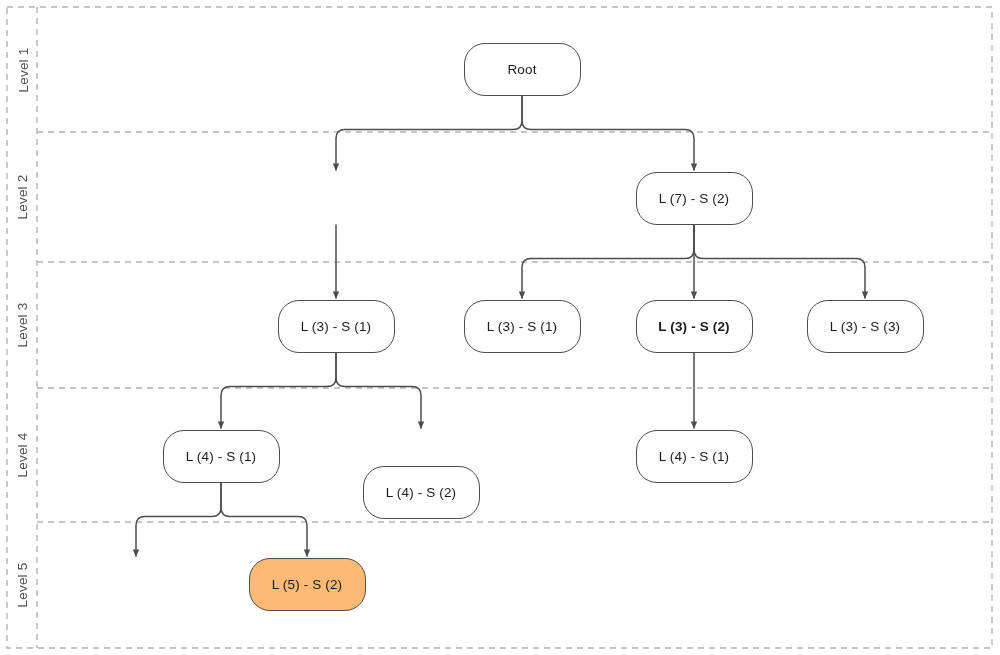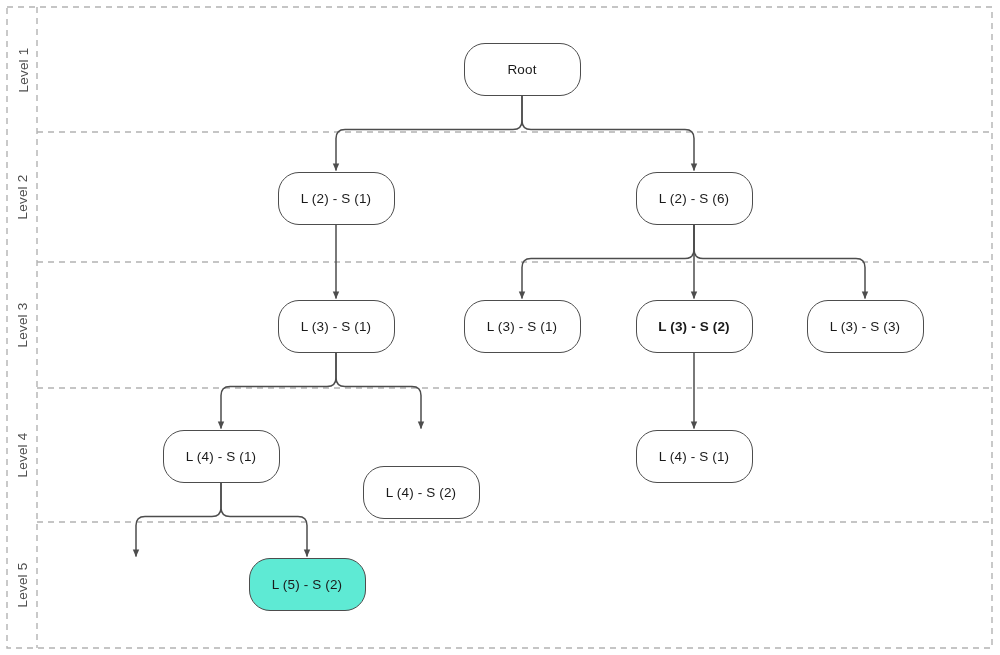--- a/index.html
+++ b/index.html
@@ -97,25 +97,24 @@
       </g>
   </svg>
 
   <div id="node-layer">
       <div class="lane-label" style="width: 125px; height: 30px; left: -40.5px; top: 54.5px; color: rgb(77, 77, 77);">Level 1</div>
       <div class="lane-label" style="width: 130px; height: 30px; left: -43px; top: 182px; color: rgb(77, 77, 77);">Level 2</div>
       <div class="lane-label" style="width: 126px; height: 30px; left: -41px; top: 310px; color: rgb(77, 77, 77);">Level 3</div>
       <div class="lane-label" style="width: 134px; height: 30px; left: -45px; top: 440px; color: rgb(77, 77, 77);">Level 4</div>
       <div class="lane-label" style="width: 126px; height: 30px; left: -41px; top: 570px; color: rgb(77, 77, 77);">Level 5</div>
       <div class="node" style="left: 463.5px; top: 42.5px; width: 117px; height: 53px; border-color: rgb(77, 77, 77); background: rgb(255, 255, 255); color: rgb(26, 26, 26);">Root</div>
-      <div class="node" style="left: 277.5px; top: 171.5px; width: 117px; height: 53px; border-color: rgb(77, 77, 77); background: rgb(255, 255, 255); color: rgb(26, 26, 26);">L (2) - S (1)</div>
-      <div class="node" style="left: 635.5px; top: 171.5px; width: 117px; height: 53px; border-color: rgb(77, 77, 77); background: rgb(255, 255, 255); color: rgb(26, 26, 26);">L (2) - S (6)</div>
+      <div class="node" style="left: 635.5px; top: 171.5px; width: 117px; height: 53px; border-color: rgb(77, 77, 77); background: rgb(255, 255, 255); color: rgb(26, 26, 26);">L (7) - S (2)</div>
       <div class="node" style="left: 277.5px; top: 299.5px; width: 117px; height: 53px; border-color: rgb(77, 77, 77); background: rgb(255, 255, 255); color: rgb(26, 26, 26);">L (3) - S (1)</div>
       <div class="node" style="left: 463.5px; top: 299.5px; width: 117px; height: 53px; border-color: rgb(77, 77, 77); background: rgb(255, 255, 255); color: rgb(26, 26, 26);">L (3) - S (1)</div>
       <div class="node" style="left: 635.5px; top: 299.5px; width: 117px; height: 53px; border-color: rgb(77, 77, 77); background: rgb(255, 255, 255); color: rgb(26, 26, 26); font-weight: bold;">L (3) - S (2)</div>
       <div class="node" style="left: 806.5px; top: 299.5px; width: 117px; height: 53px; border-color: rgb(77, 77, 77); background: rgb(255, 255, 255); color: rgb(26, 26, 26); text-align: center;">L (3) - S (3)</div>
       <div class="node" style="left: 162.5px; top: 429.5px; width: 117px; height: 53px; border-color: rgb(77, 77, 77); background: rgb(255, 255, 255); color: rgb(26, 26, 26);">L (4) - S (1)</div>
       <div class="node" style="left: 362.5px; top: 429.5px; width: 117px; height: 53px; border-color: rgb(77, 77, 77); background: rgb(255, 255, 255); color: rgb(26, 26, 26); margin-top: 36px;">L (4) - S (2)</div>
       <div class="node" style="left: 635.5px; top: 429.5px; width: 117px; height: 53px; border-color: rgb(77, 77, 77); background: rgb(255, 255, 255); color: rgb(26, 26, 26);">L (4) - S (1)</div>
-      <div class="node" style="left: 248.5px; top: 557.5px; width: 117px; height: 53px; border-color: rgb(77, 77, 77); background: #5eead4; color: rgb(26, 26, 26); text-align: center;">L (5) - S (2)</div>
+      <div class="node" style="left: 248.5px; top: 557.5px; width: 117px; height: 53px; border-color: rgb(77, 77, 77); background: #fdba74; color: rgb(26, 26, 26); text-align: center;">L (5) - S (2)</div>
     </div>
 
 </div>
 
 </body></html>

